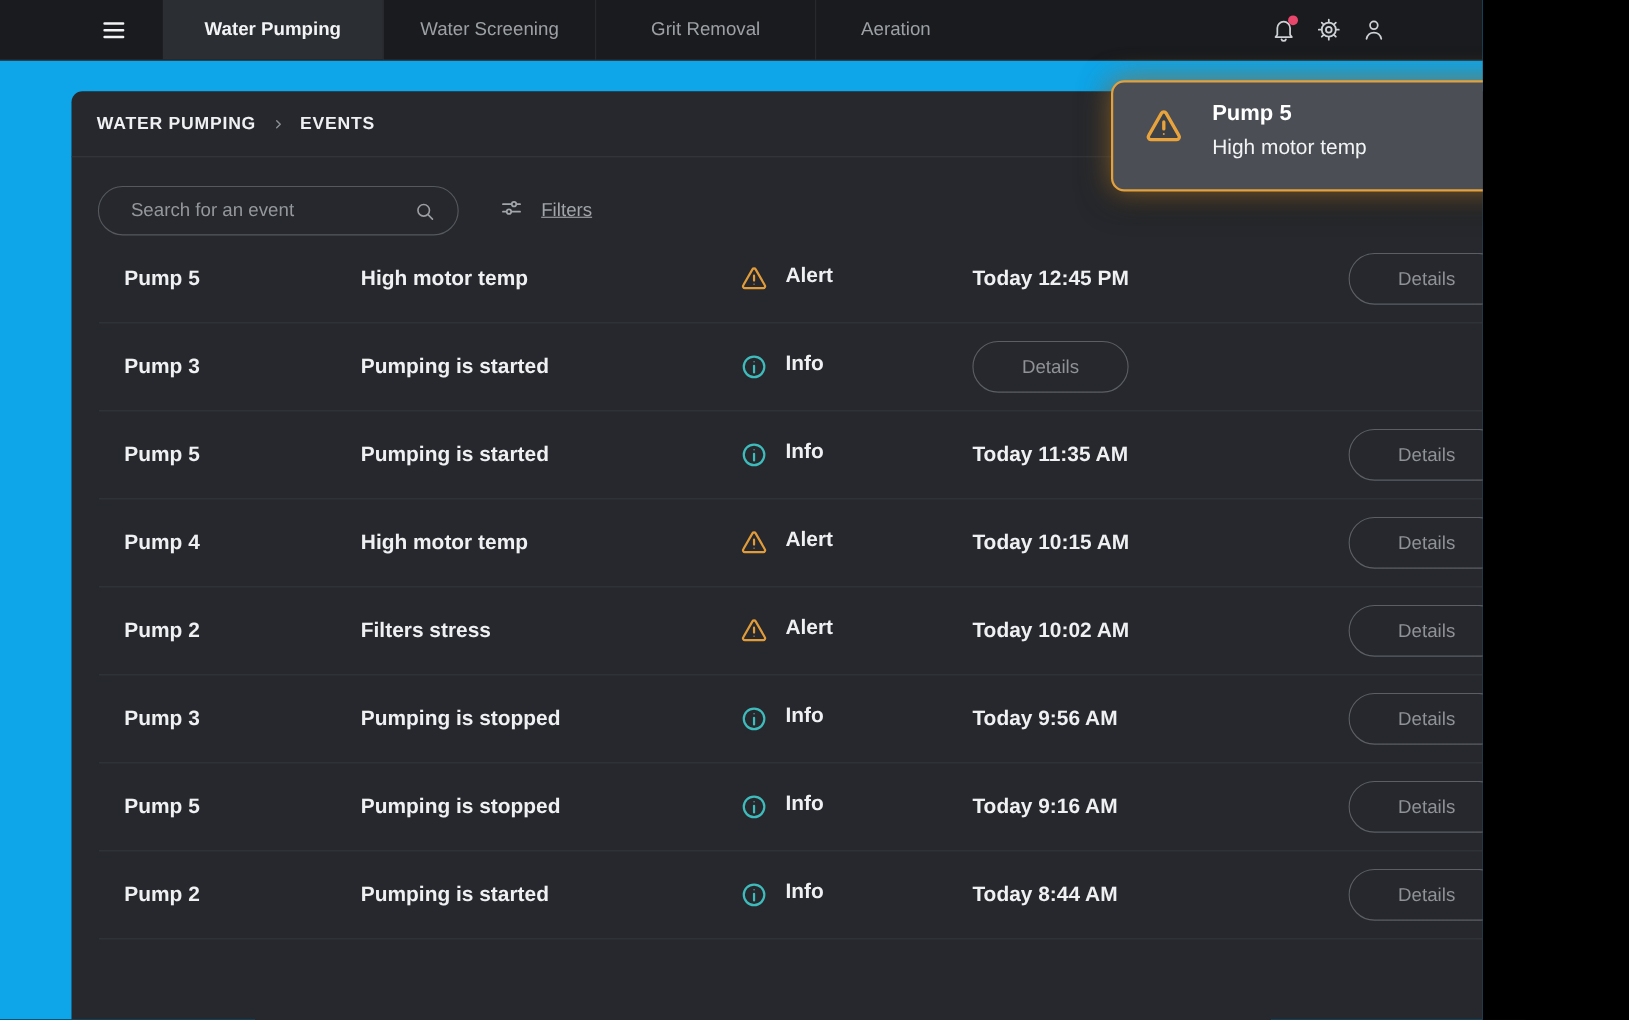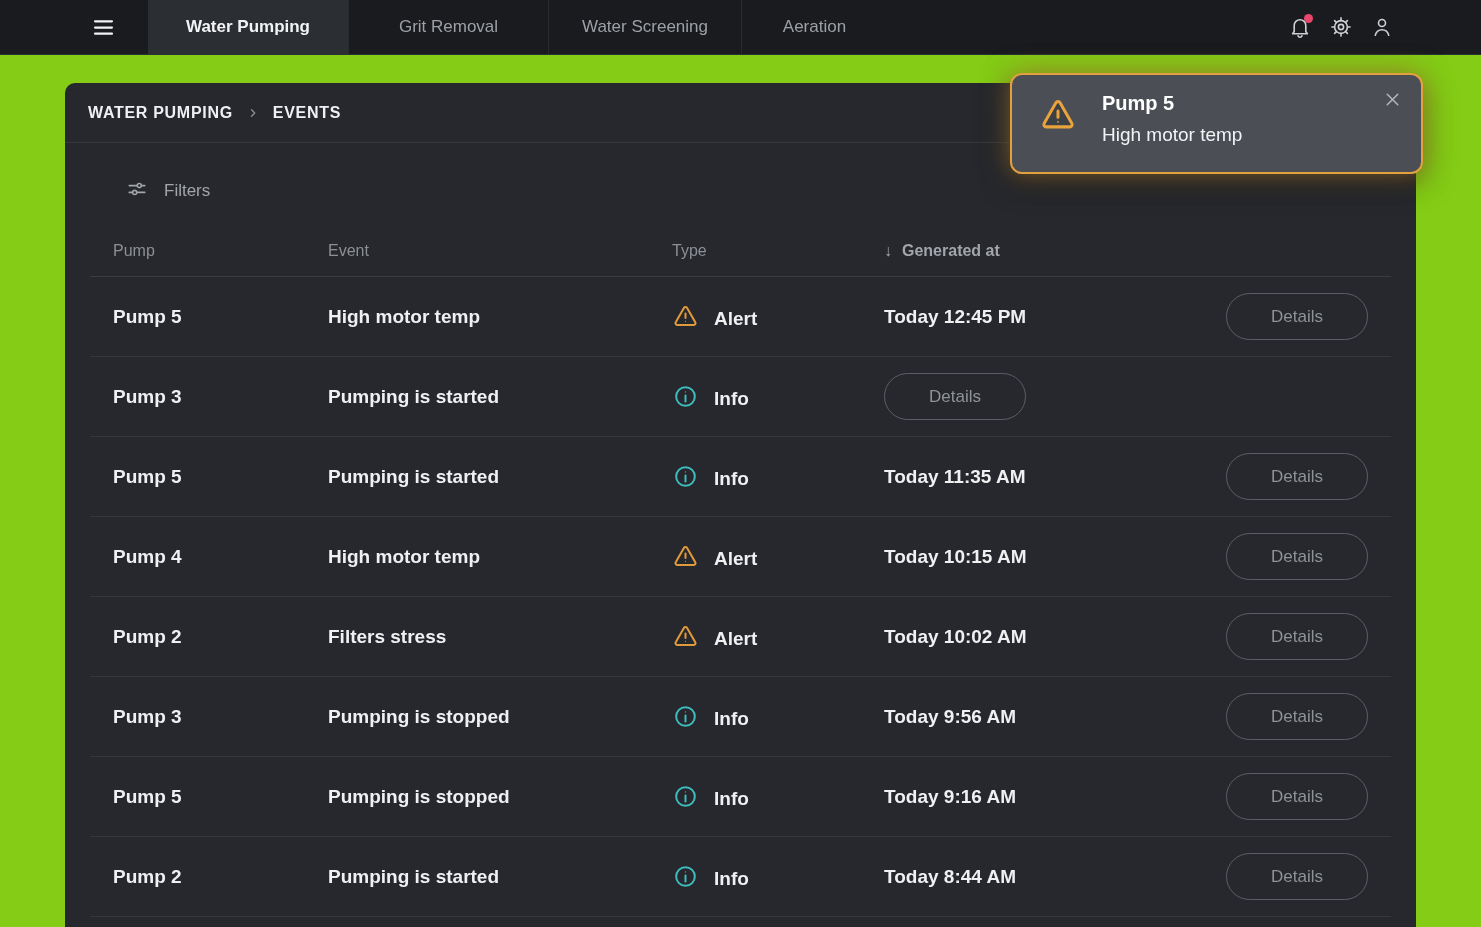--- a/index.html
+++ b/index.html
@@ -1,18 +1,18 @@
 <!DOCTYPE html>
 <html><head>
 <meta charset="utf-8">
 <style>
   * { margin:0; padding:0; box-sizing:border-box; }
   html,body { background:#000; }
   body { font-family:"Liberation Sans","DejaVu Sans",sans-serif; }
-  .stage { position:relative; width:1481px; height:927px; background:#84cc16; overflow:hidden; }
+  .stage { position:relative; width:1348px; height:927px; background:#0ea5e9; overflow:hidden; }
 
   
   .nav { position:absolute; top:0; left:0; right:0; height:55px; background:#191b1f;
          border-bottom:1px solid #2c2f34; display:flex; align-items:stretch; }
   .menu-btn { width:148px; display:flex; align-items:center; background:transparent; border:none;
               padding-left:90px; cursor:pointer; }
   .tab { display:flex; align-items:center; justify-content:center; font-size:17px; color:#9da0a5;
          background:transparent; border:none; cursor:pointer; }
   .tab.active { background:#2b2e33; color:#f2f3f5; font-weight:700; }
   .tab.sep { border-left:1px solid rgba(255,255,255,.07); }
@@ -34,30 +34,30 @@
 
   .toolbar { margin:25px 24px 0; height:46px; display:flex; align-items:center; }
   .search-pill { position:relative; width:328px; height:45px; border:1px solid #55595f;
                  border-radius:23px; }
   .search-pill input { width:100%; height:100%; background:transparent; border:none; outline:none;
                        color:#e8eaec; font-size:17px; padding:0 48px 0 29px;
                        font-family:"Liberation Sans","DejaVu Sans",sans-serif; }
   .search-pill input::placeholder { color:#94979c; }
   .search-icon { position:absolute; right:19px; top:12px; }
   .filters { margin-left:37px; display:flex; align-items:center; gap:16px; background:transparent;
-             border:none; color:#a2a5aa; font-size:17px; cursor:pointer; }
+             border:none; color:#a2a5aa; font-size:17px; cursor:pointer;text-decoration:underline; }
 
   
   .grid5 { display:grid; grid-template-columns:215px 344px 212px 342px 1fr; align-items:center; }
   .thead { margin:12px 25px 0; height:51px; padding:0 23px; border-bottom:1px solid #393c41;
            color:#8c8f94; font-size:16px; }
   .thead .sorted { color:#a2a5aa; font-weight:700; display:flex; gap:10px; }
   .trow { margin:0 25px; height:80px; padding:0 23px; border-bottom:1px solid #34373c; }
   .cell { color:#eef0f2; font-size:19px; font-weight:700; }
-  .type-cell { display:flex; align-items:flex-end; gap:15px; }
+  .type-cell { display:flex; align-items:flex-start; gap:15px; }
   .type-icon svg { display:none; }
   .type-icon.type-alert .alert-svg { display:block; }
   .type-icon.type-info  .info-svg  { display:block; }
   .actions { display:flex; justify-content:flex-start; }
   .details-btn { width:142px; height:47px; border-radius:24px; border:1px solid #5b5f65;
                  background:transparent; color:#8f9297; font-size:17px; cursor:pointer;
                  font-family:"Liberation Sans","DejaVu Sans",sans-serif; }
 
   
   .toast { position:absolute; left:1010px; top:73px; width:413px; height:101px;
@@ -78,22 +78,22 @@
 
   <header class="nav">
     <button class="menu-btn">
       <span>
         <svg width="27" height="27" viewBox="0 0 24 24">
             <path d="M4.5 6.5h15M4.5 12h15M4.5 17.5h15" stroke="#f2f3f5" stroke-width="2" stroke-linecap="round" fill="none"></path>
           </svg>
       </span>
     </button>
     <button class="tab t1 active">Water Pumping</button>
+    <button class="tab t2 sep">Water Screening</button>
     <button class="tab t3 sep">Grit Removal</button>
-    <button class="tab t2 sep">Water Screening</button>
     <button class="tab t4 sep">Aeration</button>
     <div class="nav-right">
       <button class="icon-btn">
         <span>
           <svg width="24" height="24" viewBox="0 0 24 24" fill="none" stroke="#cdd0d4" stroke-width="1.6" stroke-linecap="round" stroke-linejoin="round">
             <path d="M6.2 16.5v-6a5.8 5.8 0 0 1 11.6 0v6l1.6 2.2H4.6z"></path>
             <path d="M10 20.8a2.1 2.1 0 0 0 4 0"></path>
           </svg>
         </span>
         <span class="notif-dot"></span>
@@ -124,42 +124,41 @@
       <span class="crumb">WATER PUMPING</span>
       <span class="crumb-sep">
         <svg width="14" height="14" viewBox="0 0 24 24" fill="none" stroke="#8c8f94" stroke-width="2.2" stroke-linecap="round" stroke-linejoin="round">
             <path d="M9.5 6.5l5.5 5.5-5.5 5.5"></path>
           </svg>
       </span>
       <span class="crumb">EVENTS</span>
     </div>
 
     <div class="toolbar">
+      <div class="search-pill">
+        <input type="text" placeholder="Search for an event" style="">
+        <span class="search-icon">
+          <svg width="21" height="21" viewBox="0 0 24 24" fill="none" stroke="#9a9da2" stroke-width="1.7" stroke-linecap="round">
+            <circle cx="10.5" cy="10.5" r="6"></circle>
+              <path d="M15 15l4.6 4.6"></path>
+          </svg>
+        </span>
+      </div>
       <button class="filters">
         <span>
           <svg width="22" height="22" viewBox="0 0 24 24" fill="none" stroke="#a2a5aa" stroke-width="1.7" stroke-linecap="round">
             <path d="M3.5 8.3h17M3.5 15.7h17"></path>
             <circle cx="14.5" cy="8.3" r="2.2" fill="#26282d"></circle>
             <circle cx="9.5" cy="15.7" r="2.2" fill="#26282d"></circle>
           </svg>
         </span>
         <span>Filters</span>
       </button>
     </div>
 
-    <div class="thead grid5">
-      <div>Pump</div>
-      <div>Event</div>
-      <div>Type</div>
-      <div class="sorted">
-        <span>↓</span>
-        <span>Generated at</span>
-      </div>
-      <div></div>
-    </div>
 
     <div id="rows">
   <div class="trow grid5">
     <div class="cell pump">Pump 5</div>
     <div class="cell event">High motor temp</div>
     <div class="cell type-cell">
       <span class="type-icon type-alert">
         <svg class="alert-svg" width="27" height="27" viewBox="0 0 24 24" fill="none" stroke="#e09b3a" stroke-width="1.8" stroke-linecap="round" stroke-linejoin="round">
           <path d="M10.7 4.3a1.5 1.5 0 0 1 2.6 0l7.4 12.9a1.5 1.5 0 0 1-1.3 2.3H4.6a1.5 1.5 0 0 1-1.3-2.3z"></path>
           <path d="M12 9.4v4"></path>

